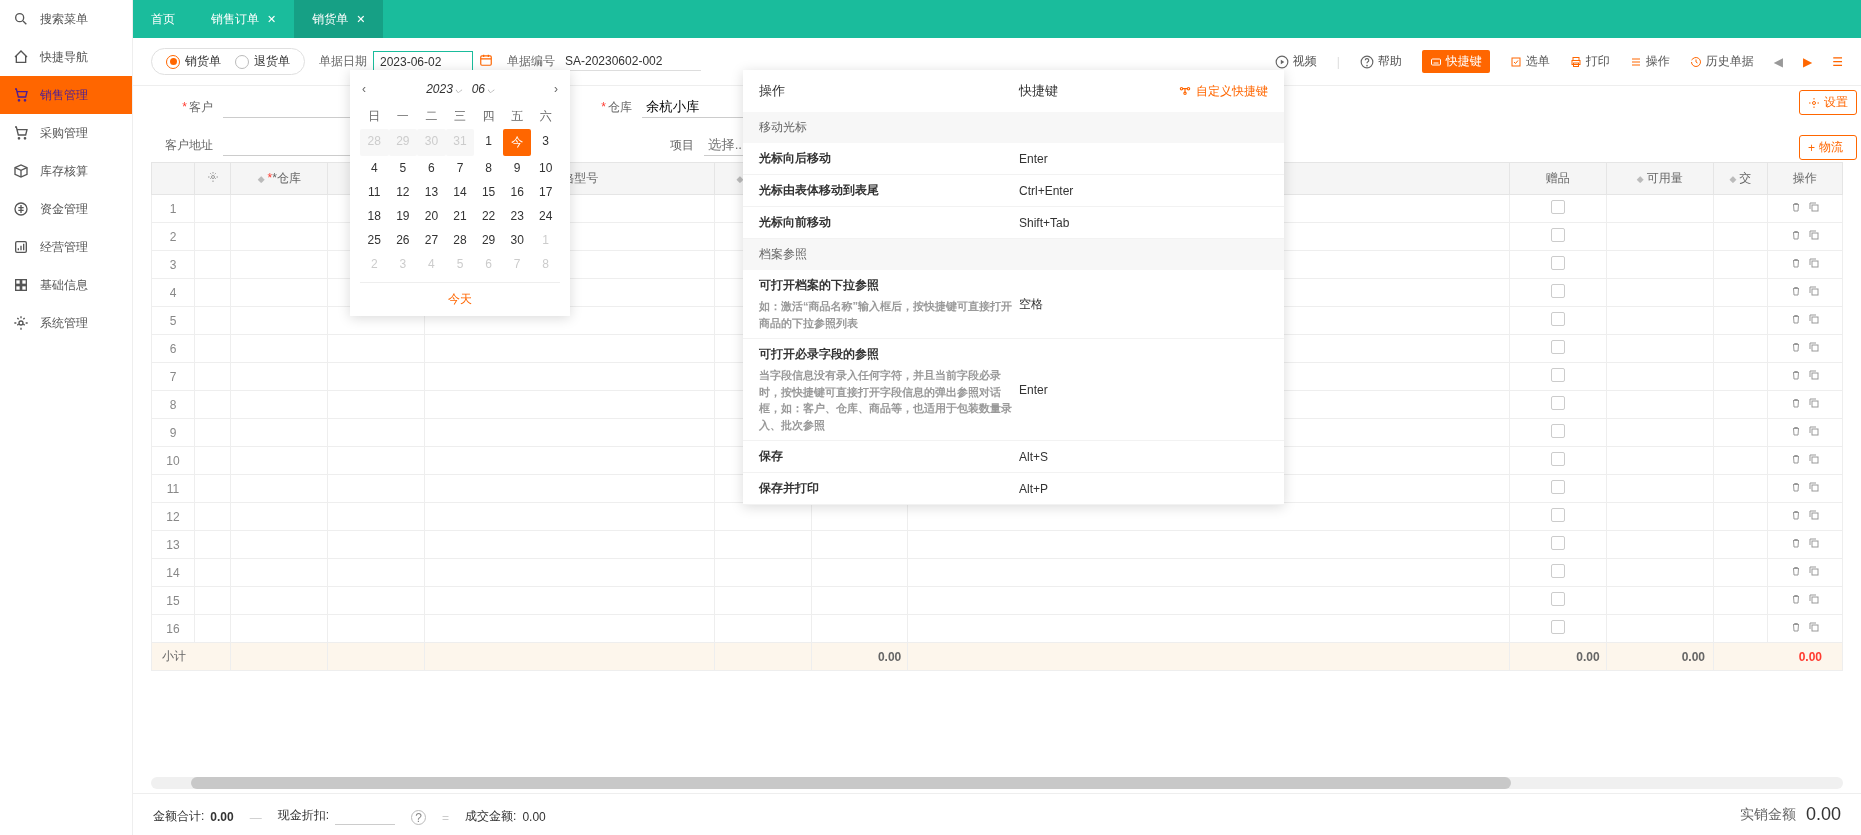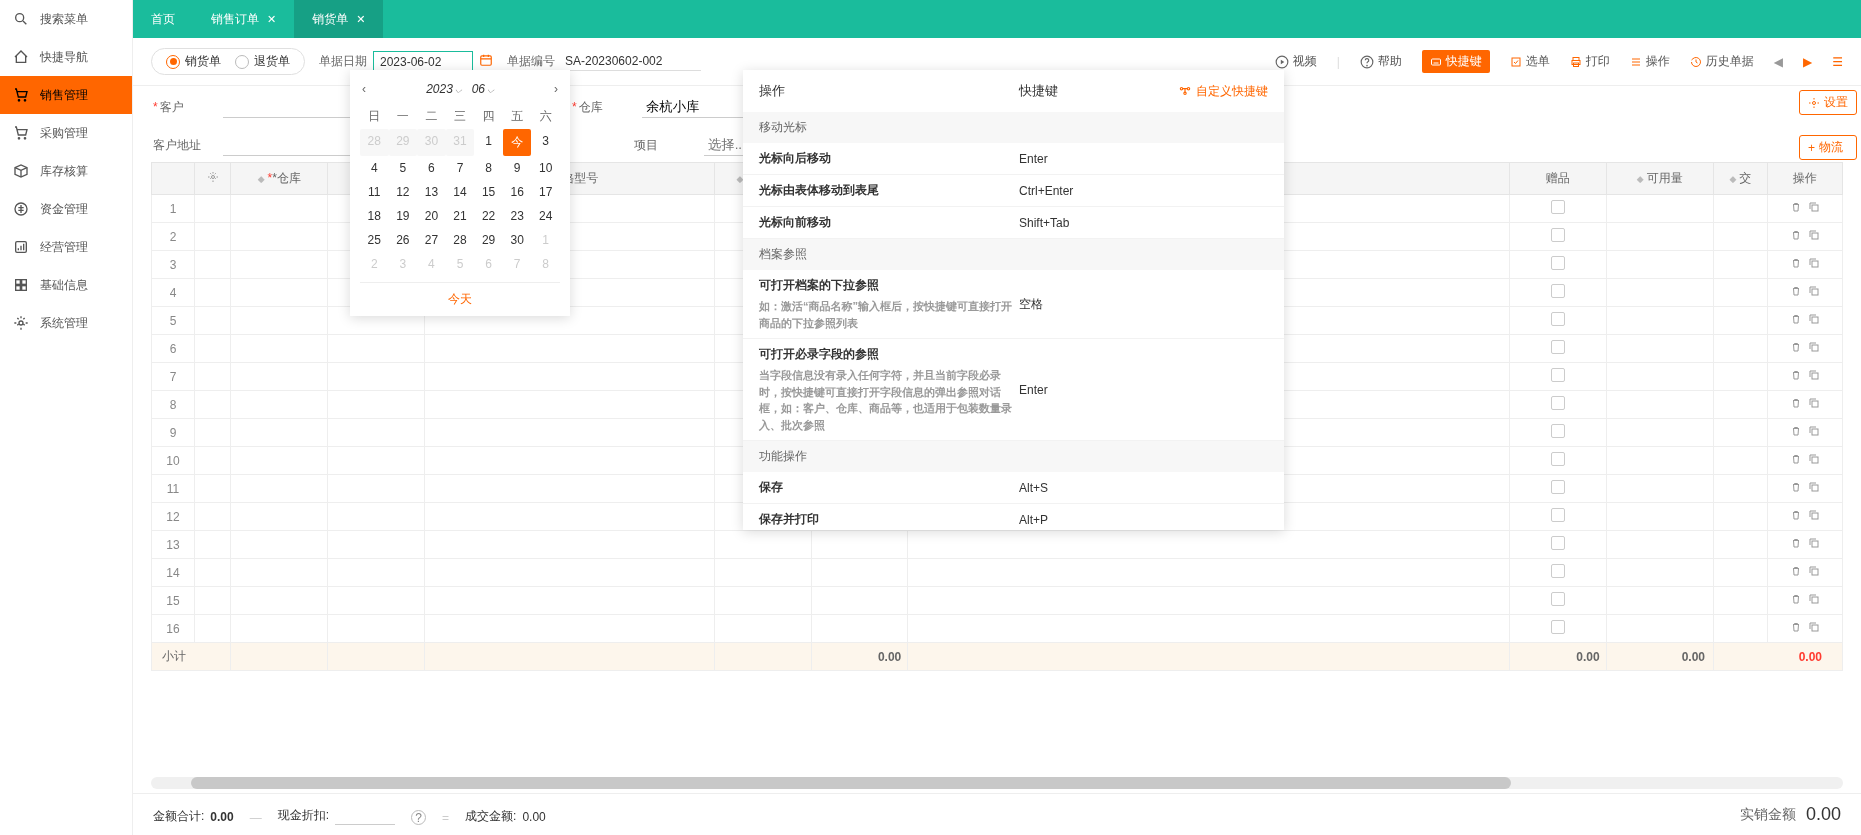--- a/index.html
+++ b/index.html
@@ -2,21 +2,21 @@
 <html><head>
 <meta charset="utf-8">
 <style>
 *{margin:0;padding:0;box-sizing:border-box;font-family:"Microsoft YaHei","PingFang SC",sans-serif;}
 body{font-size:12px;color:#333;background:#fff;overflow:hidden;}
 .app{display:flex;height:835px;width:1861px;}
 
 
 .sidebar{width:133px;background:#fff;border-right:1px solid #eee;}
 .sb-item{display:flex;align-items:center;padding:10px 12px;cursor:pointer;color:#555;}
-.sb-item.active{background:#ff6600;color:#000000;}
+.sb-item.active{background:#ff6600;color:#4c1d95;}
 .sb-item .icon{width:18px;height:18px;margin-right:10px;display:flex;align-items:center;justify-content:center;}
 .sb-item svg{width:16px;height:16px;}
 
 
 .main{flex:1;display:flex;flex-direction:column;overflow:hidden;}
 .tabs{height:38px;background:#1abc9c;display:flex;align-items:center;}
 .tab{padding:0 18px;height:38px;display:flex;align-items:center;color:#fff;cursor:pointer;position:relative;}
 .tab.active{background:#16a085;}
 .tab .close{margin-left:8px;font-size:11px;}
 
@@ -33,21 +33,21 @@
 .cal-icon{color:#ff6600;}
 .doc-num{border-bottom:1px solid #ddd;padding:2px 4px;min-width:140px;}
 .toolbar-right{margin-left:auto;display:flex;align-items:center;gap:20px;}
 .tr-link{display:flex;align-items:center;gap:4px;color:#555;cursor:pointer;white-space:nowrap;}
 .tr-link.play svg{fill:#666;}
 .btn-orange{background:#ff6600;color:#fff;padding:3px 8px;border-radius:2px;display:flex;align-items:center;gap:4px;}
 
 
 .form-row{display:flex;padding:10px 20px 6px;gap:40px;position:relative;}
 .form-field{display:flex;align-items:center;gap:10px;}
-.form-label{min-width:60px;color:#666;}
+.form-label{min-width:60px;text-align:right;color:#666;}
 .form-label .req{color:#ff3b30;margin-right:2px;}
 .form-input{border:none;border-bottom:1px solid #ccc;padding:3px 4px;min-width:180px;}
 .form-input.small{min-width:80px;}
 .more-dots{color:#ff6600;padding:0 6px;cursor:pointer;}
 .side-btns{position:absolute;right:4px;top:4px;display:flex;flex-direction:column;gap:20px;}
 .side-btn{border:1px solid #ff6600;color:#ff6600;border-radius:3px;padding:3px 8px;display:flex;align-items:center;gap:4px;cursor:pointer;white-space:nowrap;}
 
 
 .table-wrap{flex:1;overflow:auto;padding:0 18px;position:relative;}
 .table{width:100%;border-collapse:collapse;table-layout:fixed;}
@@ -905,21 +905,20 @@
         </div>
         <div class="sp-key">空格</div>
       </div>
       <div class="sp-row">
         <div class="sp-op">
           <div class="sp-op-title">可打开必录字段的参照</div>
           <div class="sp-op-desc">当字段信息没有录入任何字符，并且当前字段必录时，按快捷键可直接打开字段信息的弹出参照对话框，如：客户、仓库、商品等，也适用于包装数量录入、批次参照</div>
         </div>
         <div class="sp-key">Enter</div>
       </div>
-      <div class="sp-section">功能操作</div>
       <div class="sp-row">
         <div class="sp-op">
           <div class="sp-op-title">保存</div>
         </div>
         <div class="sp-key">Alt+S</div>
       </div>
       <div class="sp-row">
         <div class="sp-op">
           <div class="sp-op-title">保存并打印</div>
         </div>

